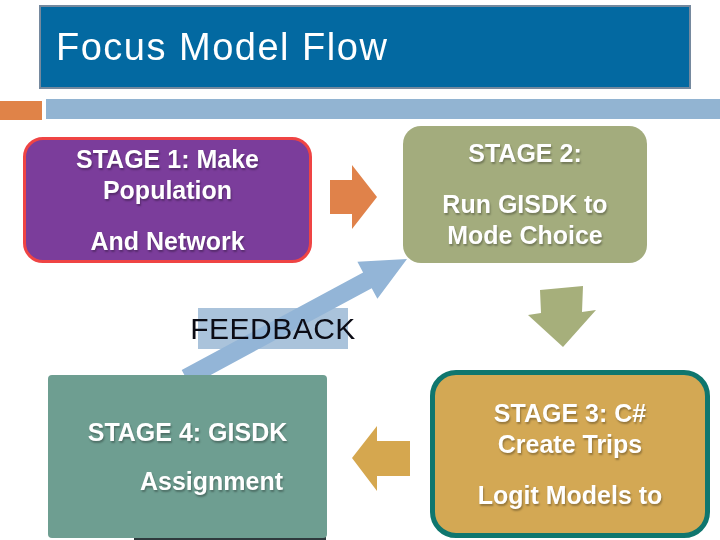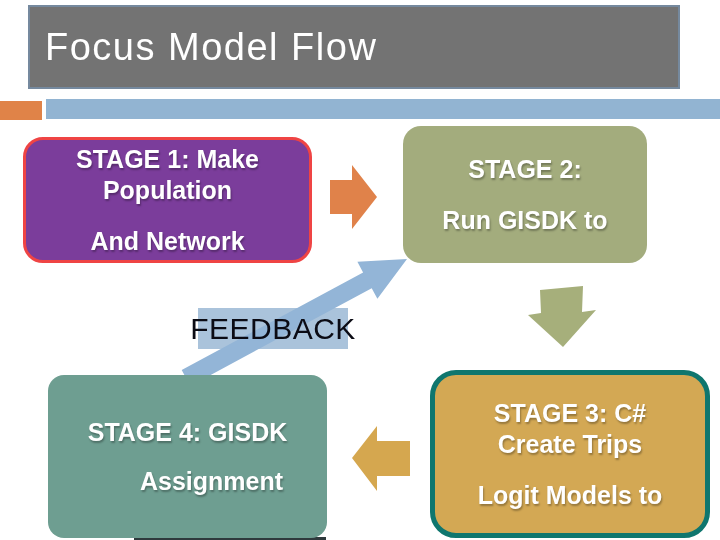--- a/index.html
+++ b/index.html
@@ -2,22 +2,22 @@
 <html><head>
 <meta charset="utf-8">
 <style>
   html,body{margin:0;padding:0;background:#ffffff;}
   .slide{
     position:relative;width:720px;height:540px;background:#ffffff;
     overflow:hidden;font-family:"Liberation Sans",sans-serif;
   }
   
   .title-bar{
-    position:absolute;left:28px;top:5px;width:652px;height:84px;
-    background:#737373;border:2px solid #75899E;box-sizing:border-box;
+    position:absolute;left:39px;top:5px;width:652px;height:84px;
+    background:#0369a1;border:2px solid #75899E;box-sizing:border-box;
     display:flex;align-items:center;padding-left:15px;
   }
   .title-bar .title-text{
     color:#ffffff;font-size:38px;font-weight:400;letter-spacing:1.5px;
   }
   
   .band-orange{position:absolute;left:0;top:101px;width:42px;height:19px;background:#E08348;}
   .band-blue{position:absolute;left:46px;top:99px;width:674px;height:20px;background:#92B4D2;}
   
   .overlay{position:absolute;left:0;top:0;z-index:1;pointer-events:none;}
@@ -28,21 +28,21 @@
     text-align:center;color:#ffffff;font-weight:bold;font-size:25px;line-height:31px;
     text-shadow:1px 2px 2px rgba(0,0,0,0.30);
   }
   .stage .st-line{max-width:250px;}
   .stage .st-sub{margin-top:20px;}
   .s1{left:23px;top:137px;width:289px;height:126px;background:#7B3D9B;
       border:3px solid #ef4444;border-radius:20px;}
   .s2{left:403px;top:126px;width:244px;height:137px;background:#A3AC7D;border-radius:18px;}
   .s3{left:430px;top:370px;width:280px;height:168px;background:#D3A854;
       border:5px solid #0f766e;border-radius:26px;}
-  .s4{left:48px;top:375px;width:279px;height:163px;background:#6E9E91;border-radius:16px;align-items:center;}
+  .s4{left:48px;top:375px;width:279px;height:163px;background:#6E9E91;border-radius:4px;align-items:center;}
   .s4 .st-sub{margin-top:18px;margin-left:48px;}
   
   .feedback-text{
     position:absolute;left:198px;top:308px;width:150px;height:41px;z-index:3;
     display:flex;align-items:center;justify-content:center;
     color:#0B0B14;font-size:30px;font-weight:400;letter-spacing:0.5px;
   }
   
   .bottom-strip{position:absolute;left:134px;top:537px;width:192px;height:3px;
     background:#2F3A3D;z-index:0;}
@@ -71,20 +71,21 @@
 
   <div class="stage s1">
     <div class="st-line">STAGE 1: Make</div>
     <div class="st-line">Population</div>
     <div class="st-line st-sub">And Network</div>
   </div>
 
   <div class="stage s2">
     <div class="st-line">STAGE 2:</div>
     <div class="st-line st-sub">Run GISDK to</div>
+    <div class="st-line">Mode Choice</div>
   </div>
 
   <div class="stage s3">
     <div class="st-line">STAGE 3: C#</div>
     <div class="st-line">Create Trips</div>
     <div class="st-line st-sub">Logit Models to</div>
   </div>
 
   <div class="stage s4">
     <div class="st-line">STAGE 4: GISDK</div>

